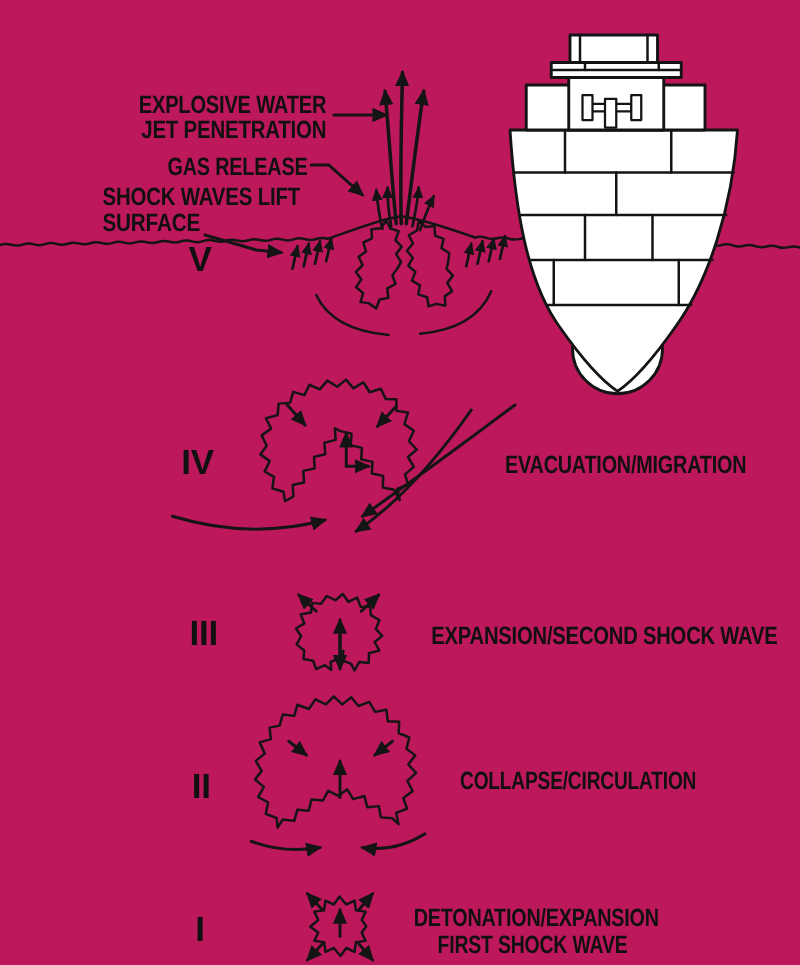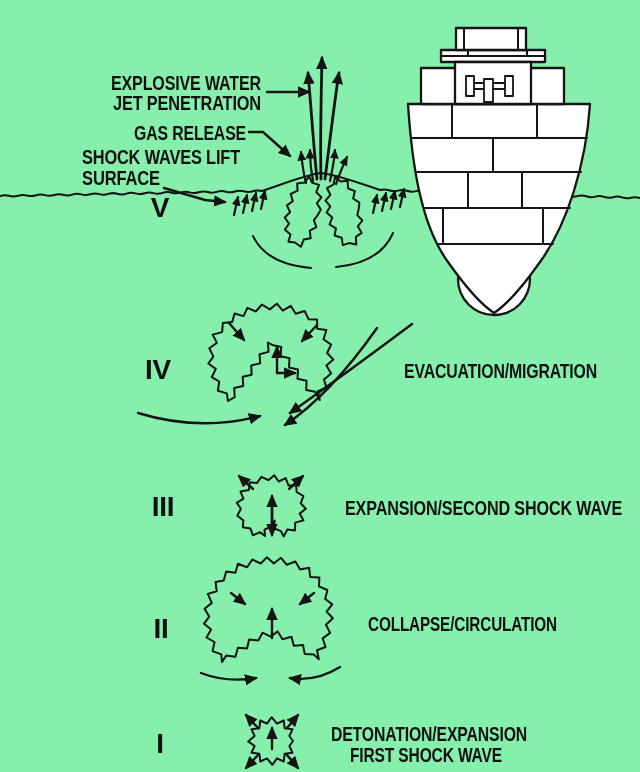--- a/index.html
+++ b/index.html
@@ -1,16 +1,16 @@
 <!DOCTYPE html>
 <html><head>
 <meta charset="utf-8">
 <style>
   html,body{margin:0;padding:0;background:#ffffff;}
-  .page{width:640px;height:772px;background:#86efac;position:relative;overflow:hidden;}
+  .page{width:640px;height:772px;background:#be185d;position:relative;overflow:hidden;}
   svg{display:block;}
   .ln{fill:none;stroke:#141414;stroke-width:2.3;stroke-linejoin:round;stroke-linecap:round;}
   .thin{stroke-width:2;}
   .fillw{fill:#ffffff;stroke:#141414;stroke-width:2.3;stroke-linejoin:round;}
   .ar{fill:none;stroke:#141414;stroke-width:2.4;stroke-linecap:round;marker-end:url(#ah);}
   .ar-s{fill:none;stroke:#141414;stroke-width:2.2;stroke-linecap:round;marker-end:url(#ahs);}
   .jet{stroke-width:2.8;}
   text{font-family:"Liberation Sans","DejaVu Sans",sans-serif;font-weight:700;fill:#101010;letter-spacing:-0.2px;}
   .callout{font-size:20px;}
   .numeral{font-size:28px;}

